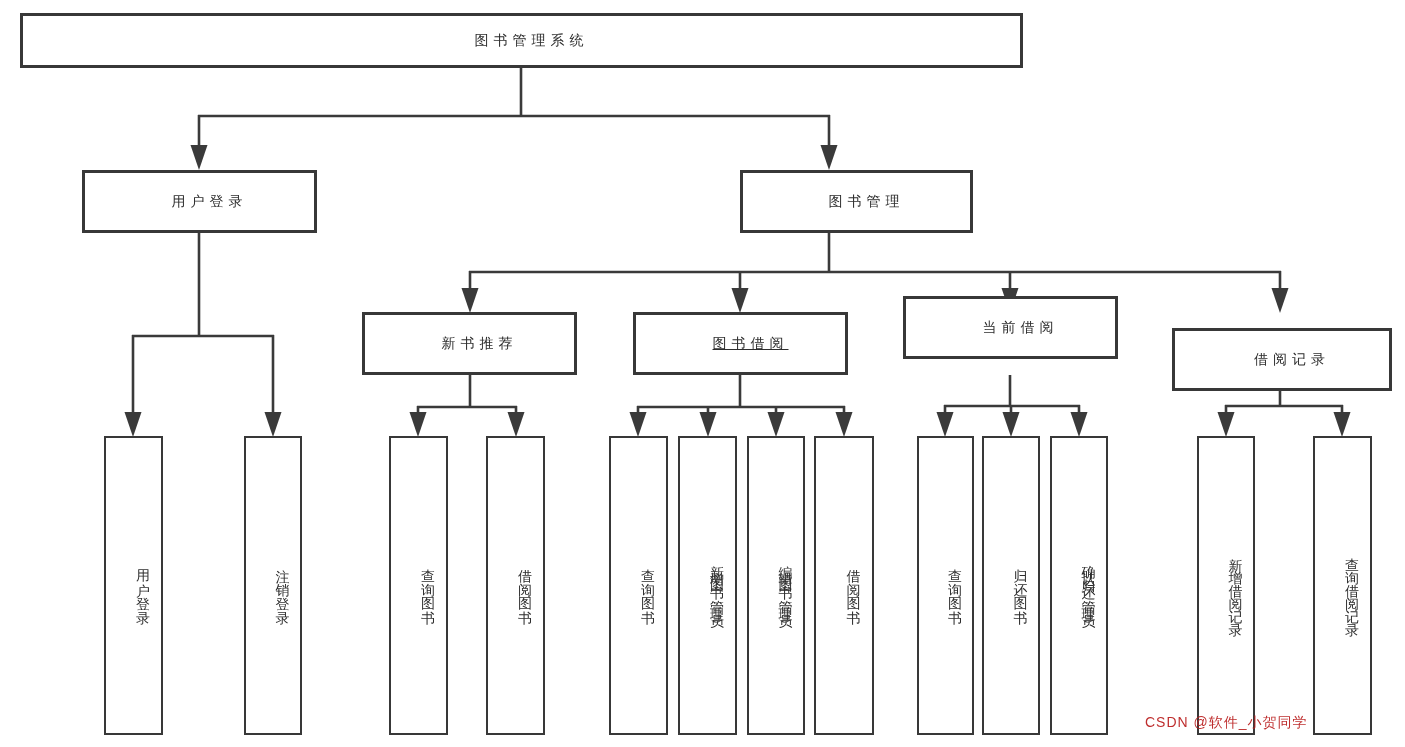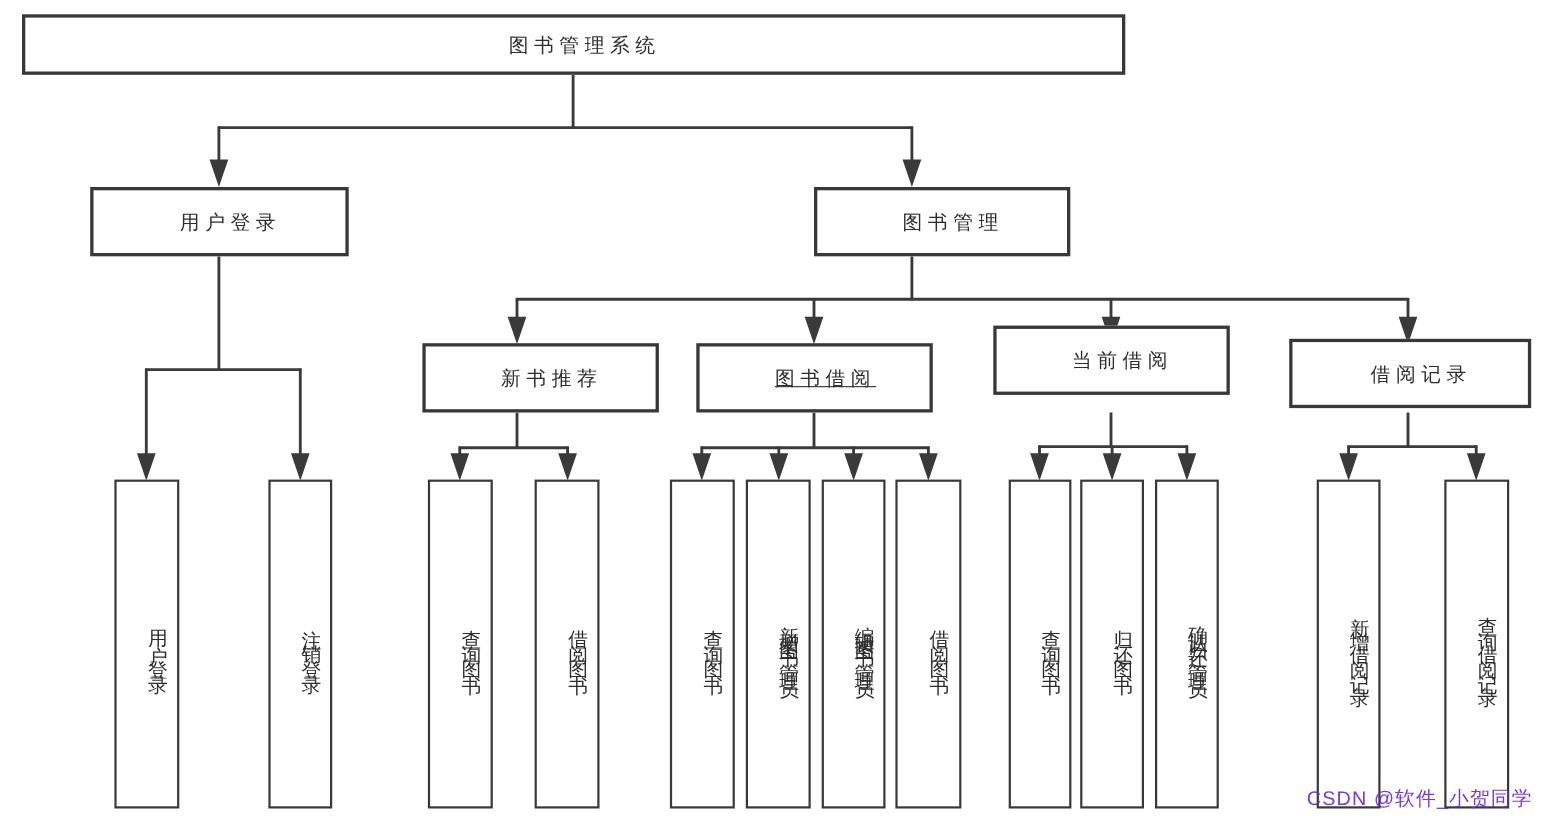--- a/index.html
+++ b/index.html
@@ -6,34 +6,34 @@
   html,body{margin:0;padding:0;}
   body{
     width:1405px;height:747px;position:relative;background:#ffffff;
     font-family:"Liberation Sans","DejaVu Sans",sans-serif;overflow:hidden;
   }
   #stage{position:absolute;left:0;top:0;width:1405px;height:747px;}
   svg.connectors{position:absolute;left:0;top:0;pointer-events:none;}
   .box{
     position:absolute;background:#ffffff;border:3px solid #383838;
     box-sizing:border-box;display:flex;align-items:center;justify-content:center;
-    font-size:18px;color:#2d2d2d;letter-spacing:5px;white-space:nowrap;
+    font-size:14px;color:#2d2d2d;letter-spacing:5px;white-space:nowrap;
     z-index:2;
     padding-left:20px;
   }
   .leaf{
     border-width:2.5px;
     writing-mode:vertical-rl;text-orientation:mixed;
     letter-spacing:14px;white-space:normal;
   }
   .leaf.ls-md{letter-spacing:13px;}
   .leaf.ls-sm{letter-spacing:7px;}
   .watermark{
-    position:absolute;left:1188px;top:714px;z-index:5;
-    font-size:18px;color:#6d28d9;letter-spacing:1px;opacity:.92;
+    position:absolute;left:1145px;top:714px;z-index:5;
+    font-size:14px;color:#b91c1c;letter-spacing:1px;opacity:.92;
   }
 </style>
 </head>
 <body>
 
 <div id="stage">
 
   <svg class="connectors" width="1405" height="747" viewBox="0 0 1405 747">
     <g stroke="#3a3a3a" stroke-width="2.6" fill="none">
 
@@ -101,24 +101,24 @@
       <path d="M1217.5 412 L1234.5 412 L1226 437 Z"></path>
       <path d="M1333.5 412 L1350.5 412 L1342 437 Z"></path>
     </g>
   </svg>
 
   <div class="box" style="left:20px;top:13px;width:1003px;height:55px;">图书管理系统</div>
 
   <div class="box" style="left:82px;top:170px;width:235px;height:63px;">用户登录</div>
   <div class="box" style="left:740px;top:170px;width:233px;height:63px;">图书管理</div>
 
-  <div class="box" style="left:362px;top:312px;width:215px;height:63px;margin-left:22px;">新书推荐</div>
+  <div class="box" style="left:362px;top:312px;width:215px;height:63px;">新书推荐</div>
   <div class="box" style="left:633px;top:312px;width:215px;height:63px;text-decoration:underline;">图书借阅</div>
   <div class="box" style="left:903px;top:296px;width:215px;height:63px;">当前借阅</div>
-  <div class="box" style="left:1172px;top:308px;width:220px;height:63px;">借阅记录</div>
+  <div class="box" style="left:1172px;top:328px;width:220px;height:63px;">借阅记录</div>
 
   <div class="box leaf" style="left:104px;top:436px;width:59px;height:299px;">用户登录</div>
   <div class="box leaf" style="left:244px;top:436px;width:58px;height:299px;">注销登录</div>
 
   <div class="box leaf" style="left:389px;top:436px;width:59px;height:299px;">查询图书</div>
   <div class="box leaf" style="left:486px;top:436px;width:59px;height:299px;">借阅图书</div>
 
   <div class="box leaf" style="left:609px;top:436px;width:59px;height:299px;">查询图书</div>
   <div class="box leaf ls-sm" style="left:678px;top:436px;width:59px;height:299px;">新增图书（管理员）</div>
   <div class="box leaf ls-sm" style="left:747px;top:436px;width:58px;height:299px;">编辑图书（管理员）</div>

